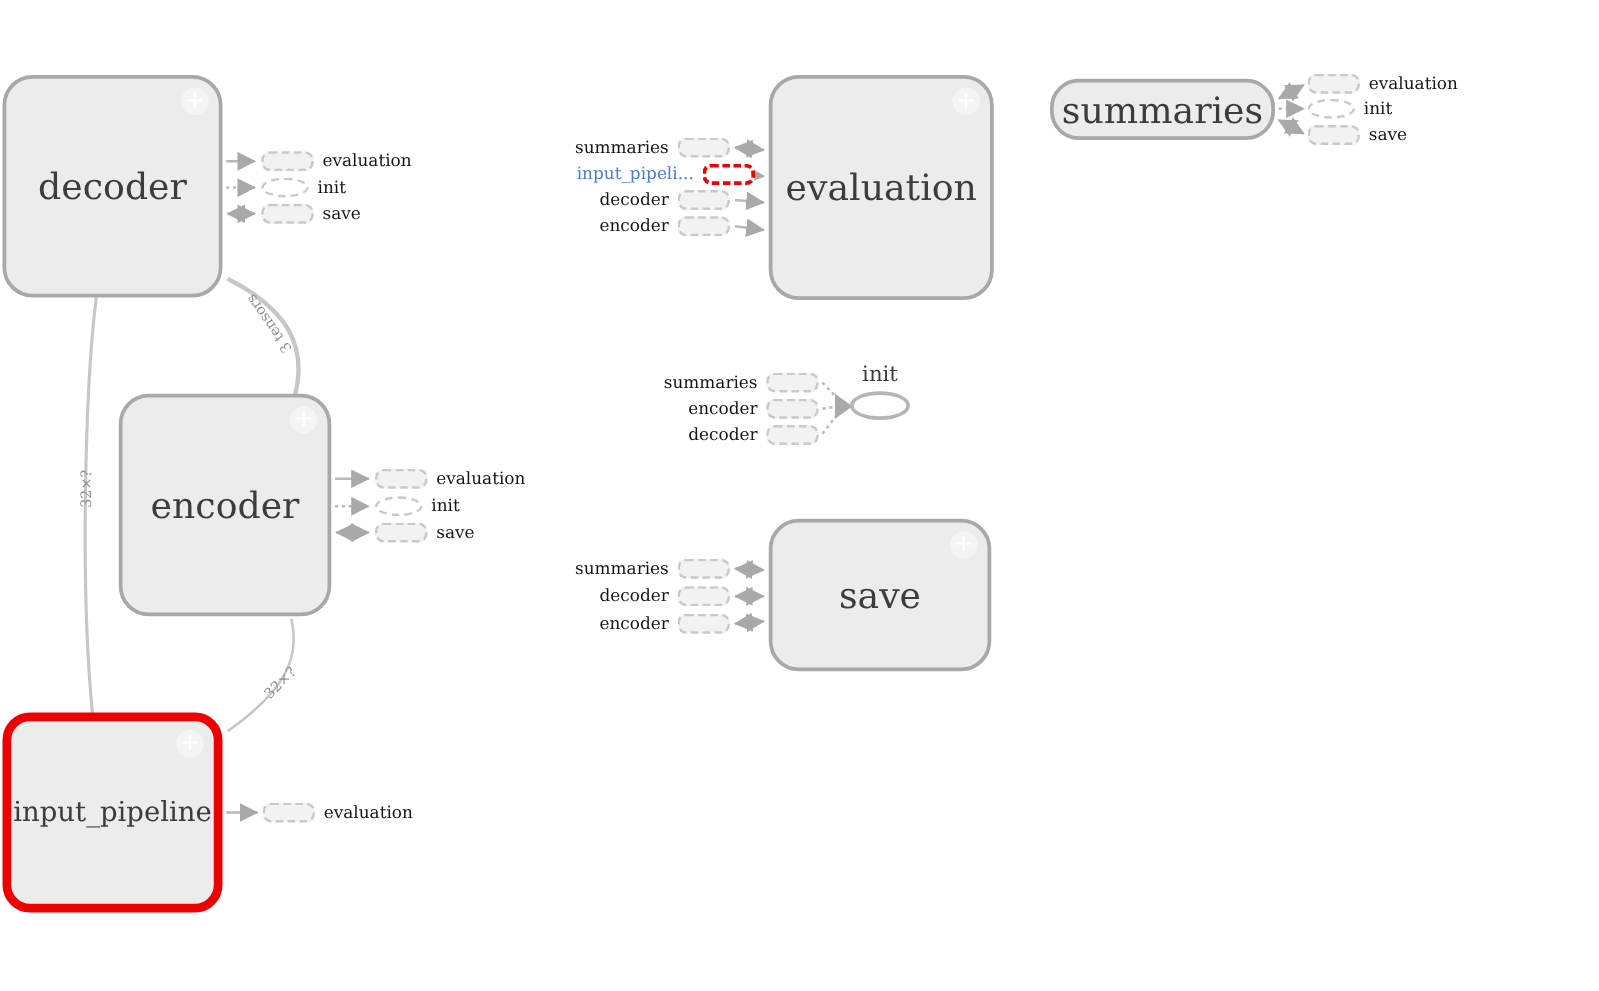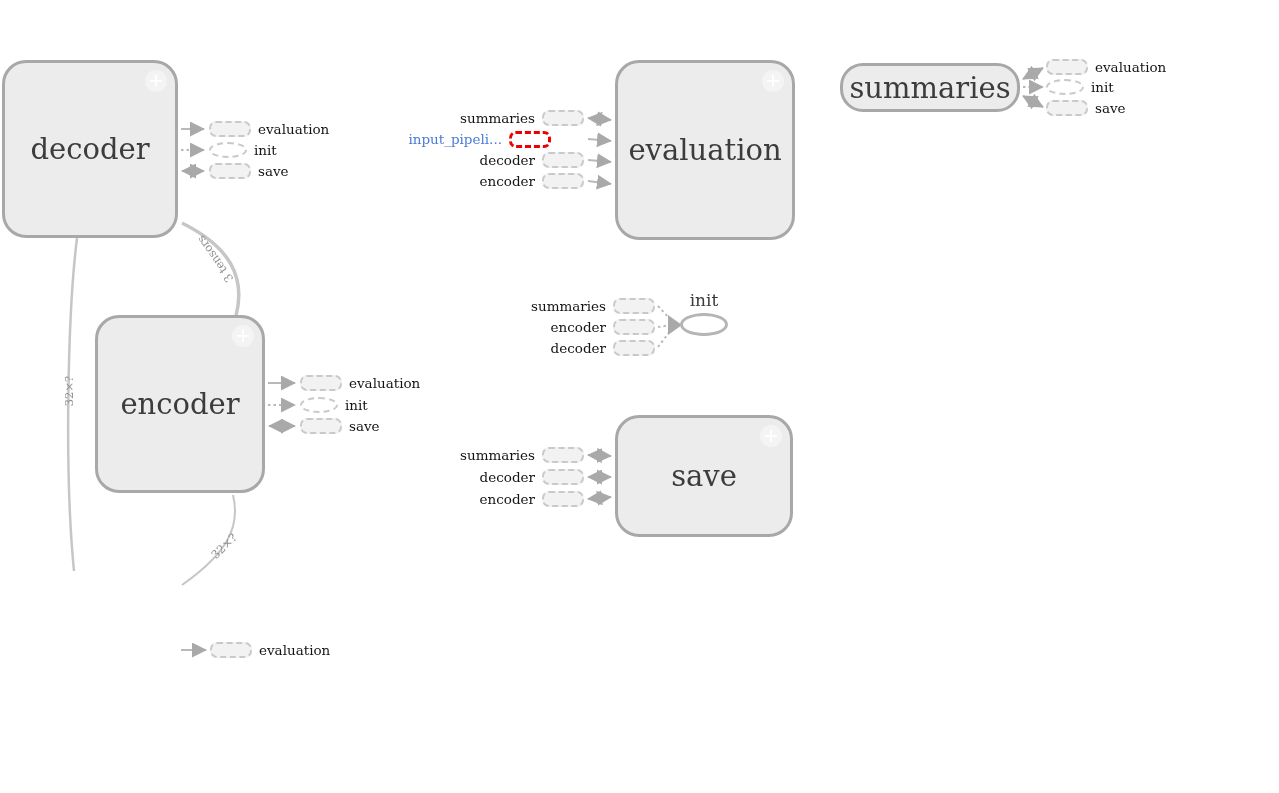--- a/index.html
+++ b/index.html
@@ -87,20 +87,24 @@
   <div class="node big" style="left:2px;top:60px;width:176px;height:178px;">
     <span class="plus">+</span>
     <span class="nlabel">decoder</span>
   </div>
 
   <div class="node big" style="left:95px;top:315px;width:170px;height:178px;">
     <span class="plus">+</span>
     <span class="nlabel">encoder</span>
   </div>
 
+  <div class="node mid selected" style="left:2px;top:570px;width:176px;height:160px;">
+    <span class="plus">+</span>
+    <span class="nlabel">input_pipeline</span>
+  </div>
 
   <div class="node big" style="left:615px;top:60px;width:180px;height:180px;">
     <span class="plus">+</span>
     <span class="nlabel">evaluation</span>
   </div>
 
   <div class="node big" style="left:615px;top:415px;width:178px;height:122px;">
     <span class="plus">+</span>
     <span class="nlabel">save</span>
   </div>
@@ -140,21 +144,21 @@
 
   <div class="prow" style="left:210px;top:641px">
     <span class="stub"></span>
     <span class="plabel">evaluation</span>
   </div>
 
   <div class="prow" style="right:695px;top:109px">
     <span class="plabel">summaries</span>
     <span class="stub"></span>
   </div>
-  <div class="prow" style="right:728px;top:130px">
+  <div class="prow" style="right:675px;top:130px">
     <span class="plabel blue">input_pipeli...</span>
     <span class="stub red"></span>
   </div>
   <div class="prow" style="right:695px;top:151px">
     <span class="plabel">decoder</span>
     <span class="stub"></span>
   </div>
   <div class="prow" style="right:695px;top:172px">
     <span class="plabel">encoder</span>
     <span class="stub"></span>

